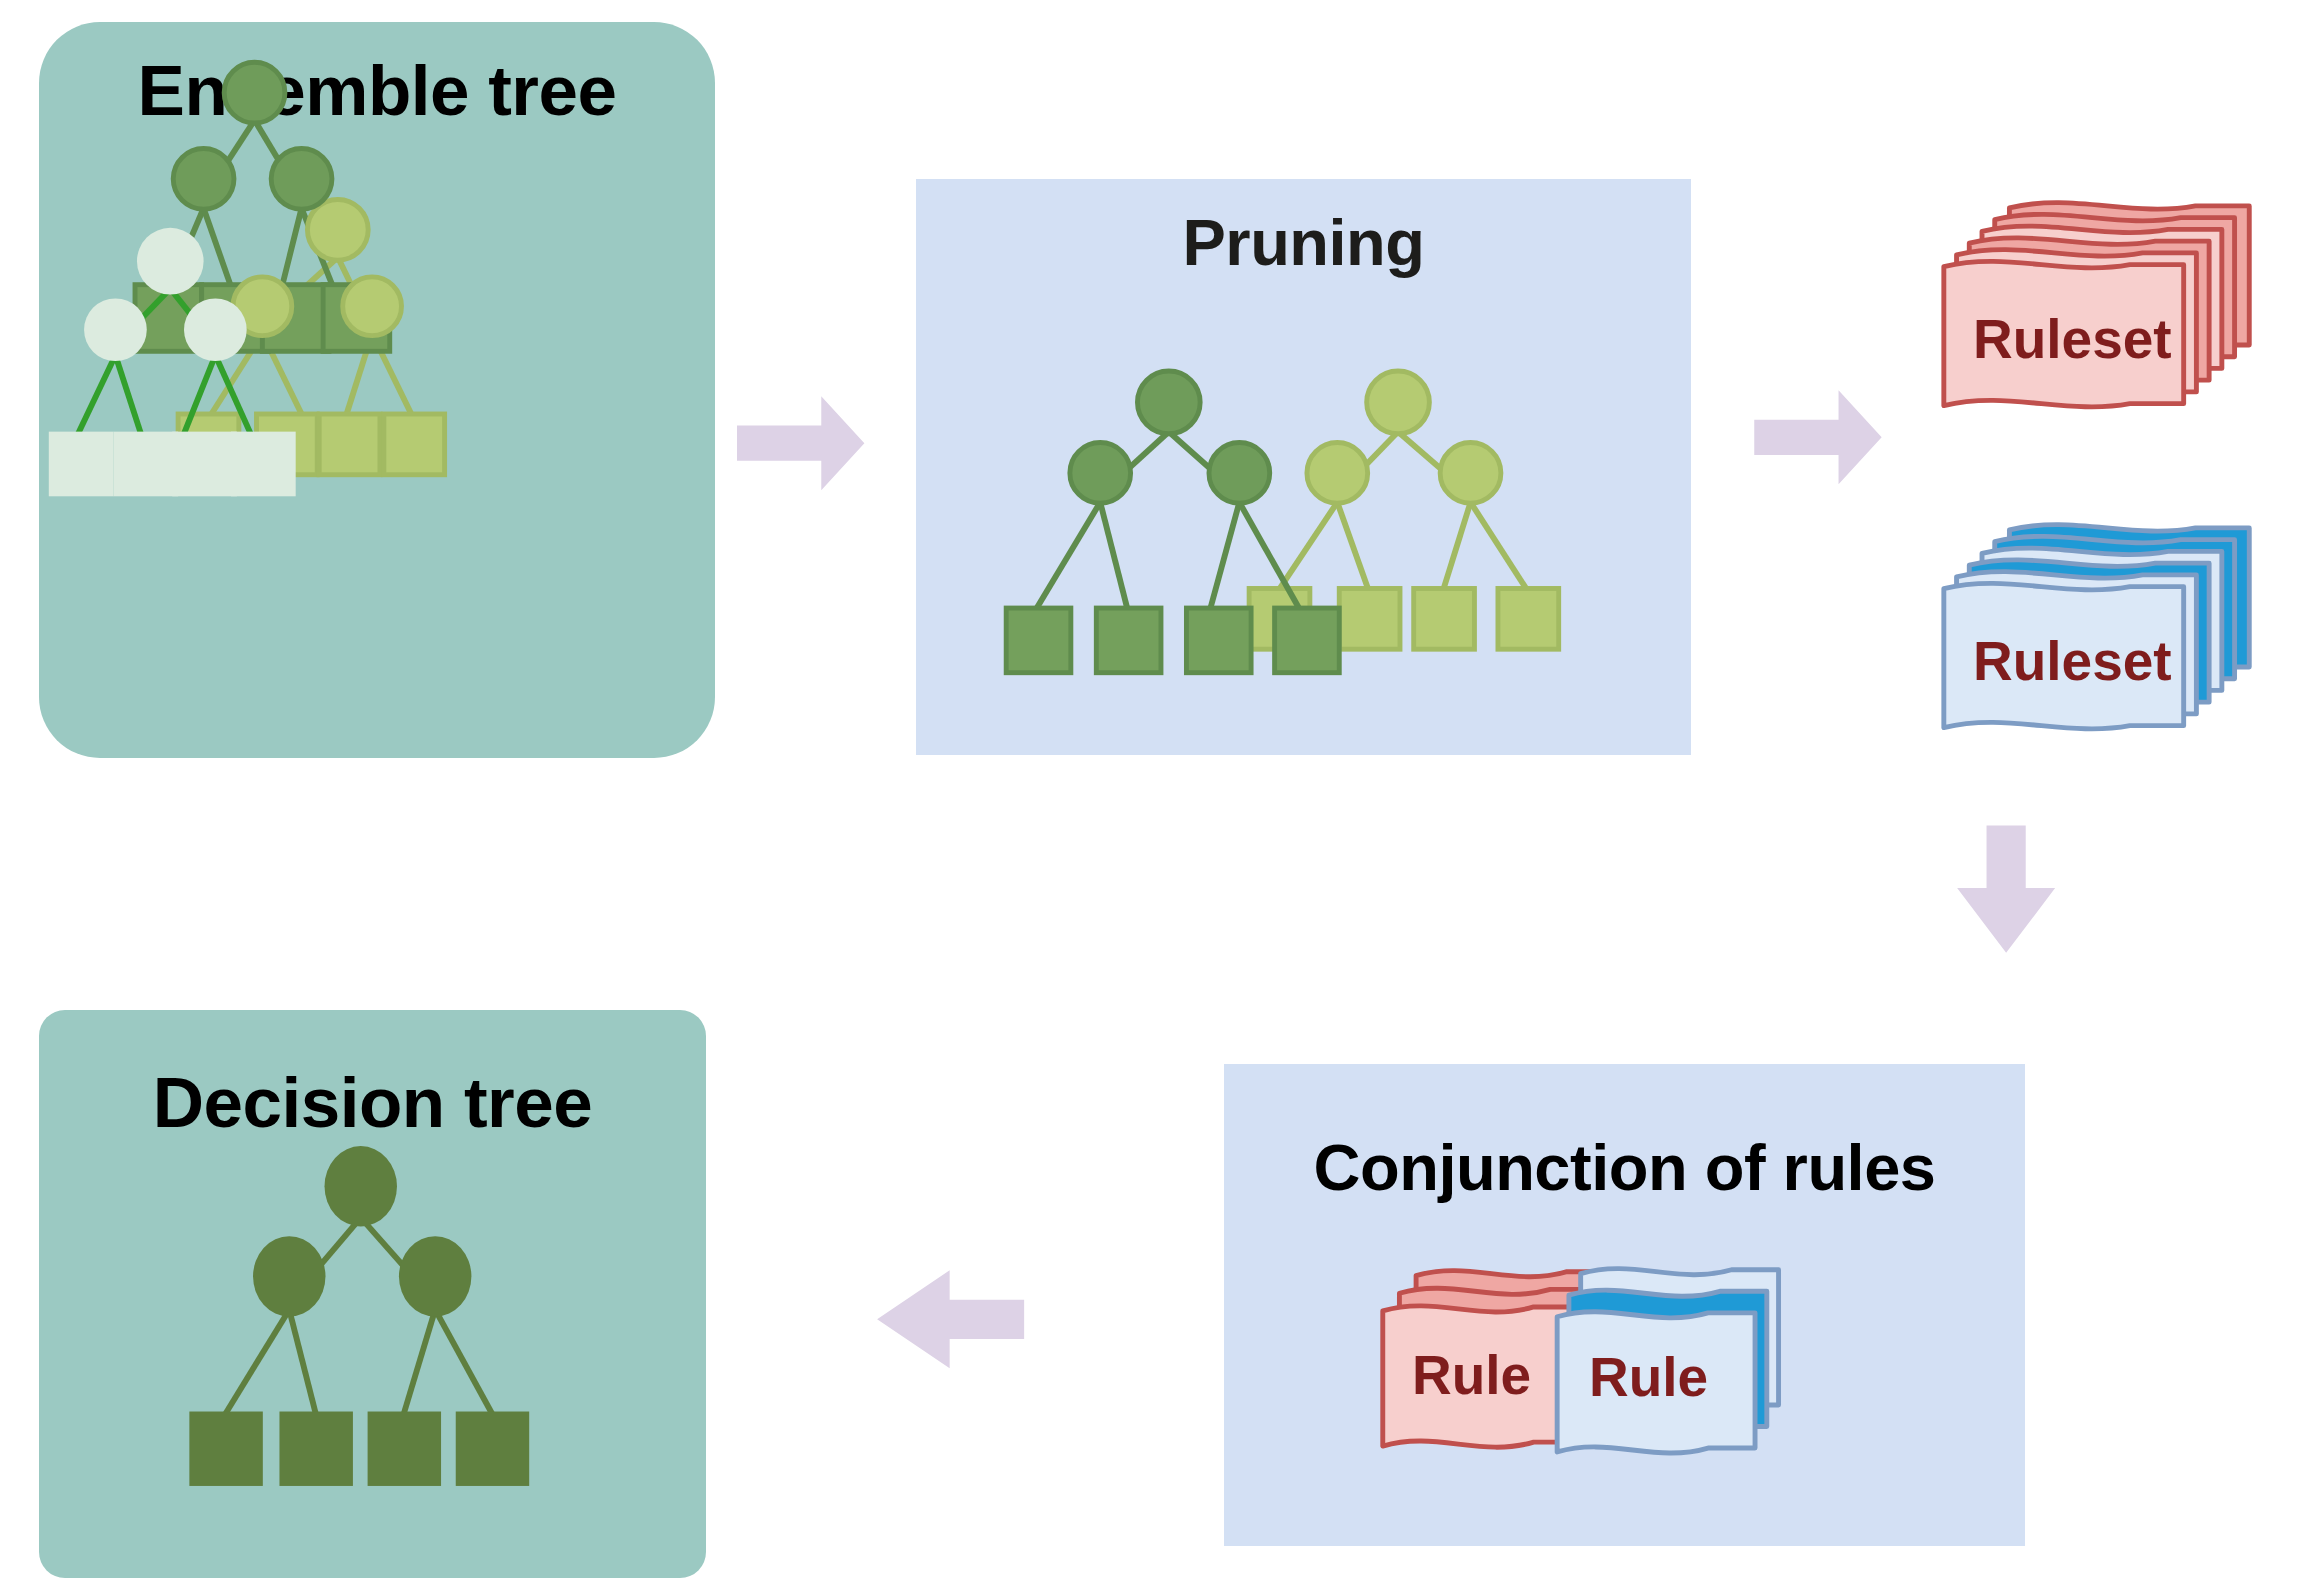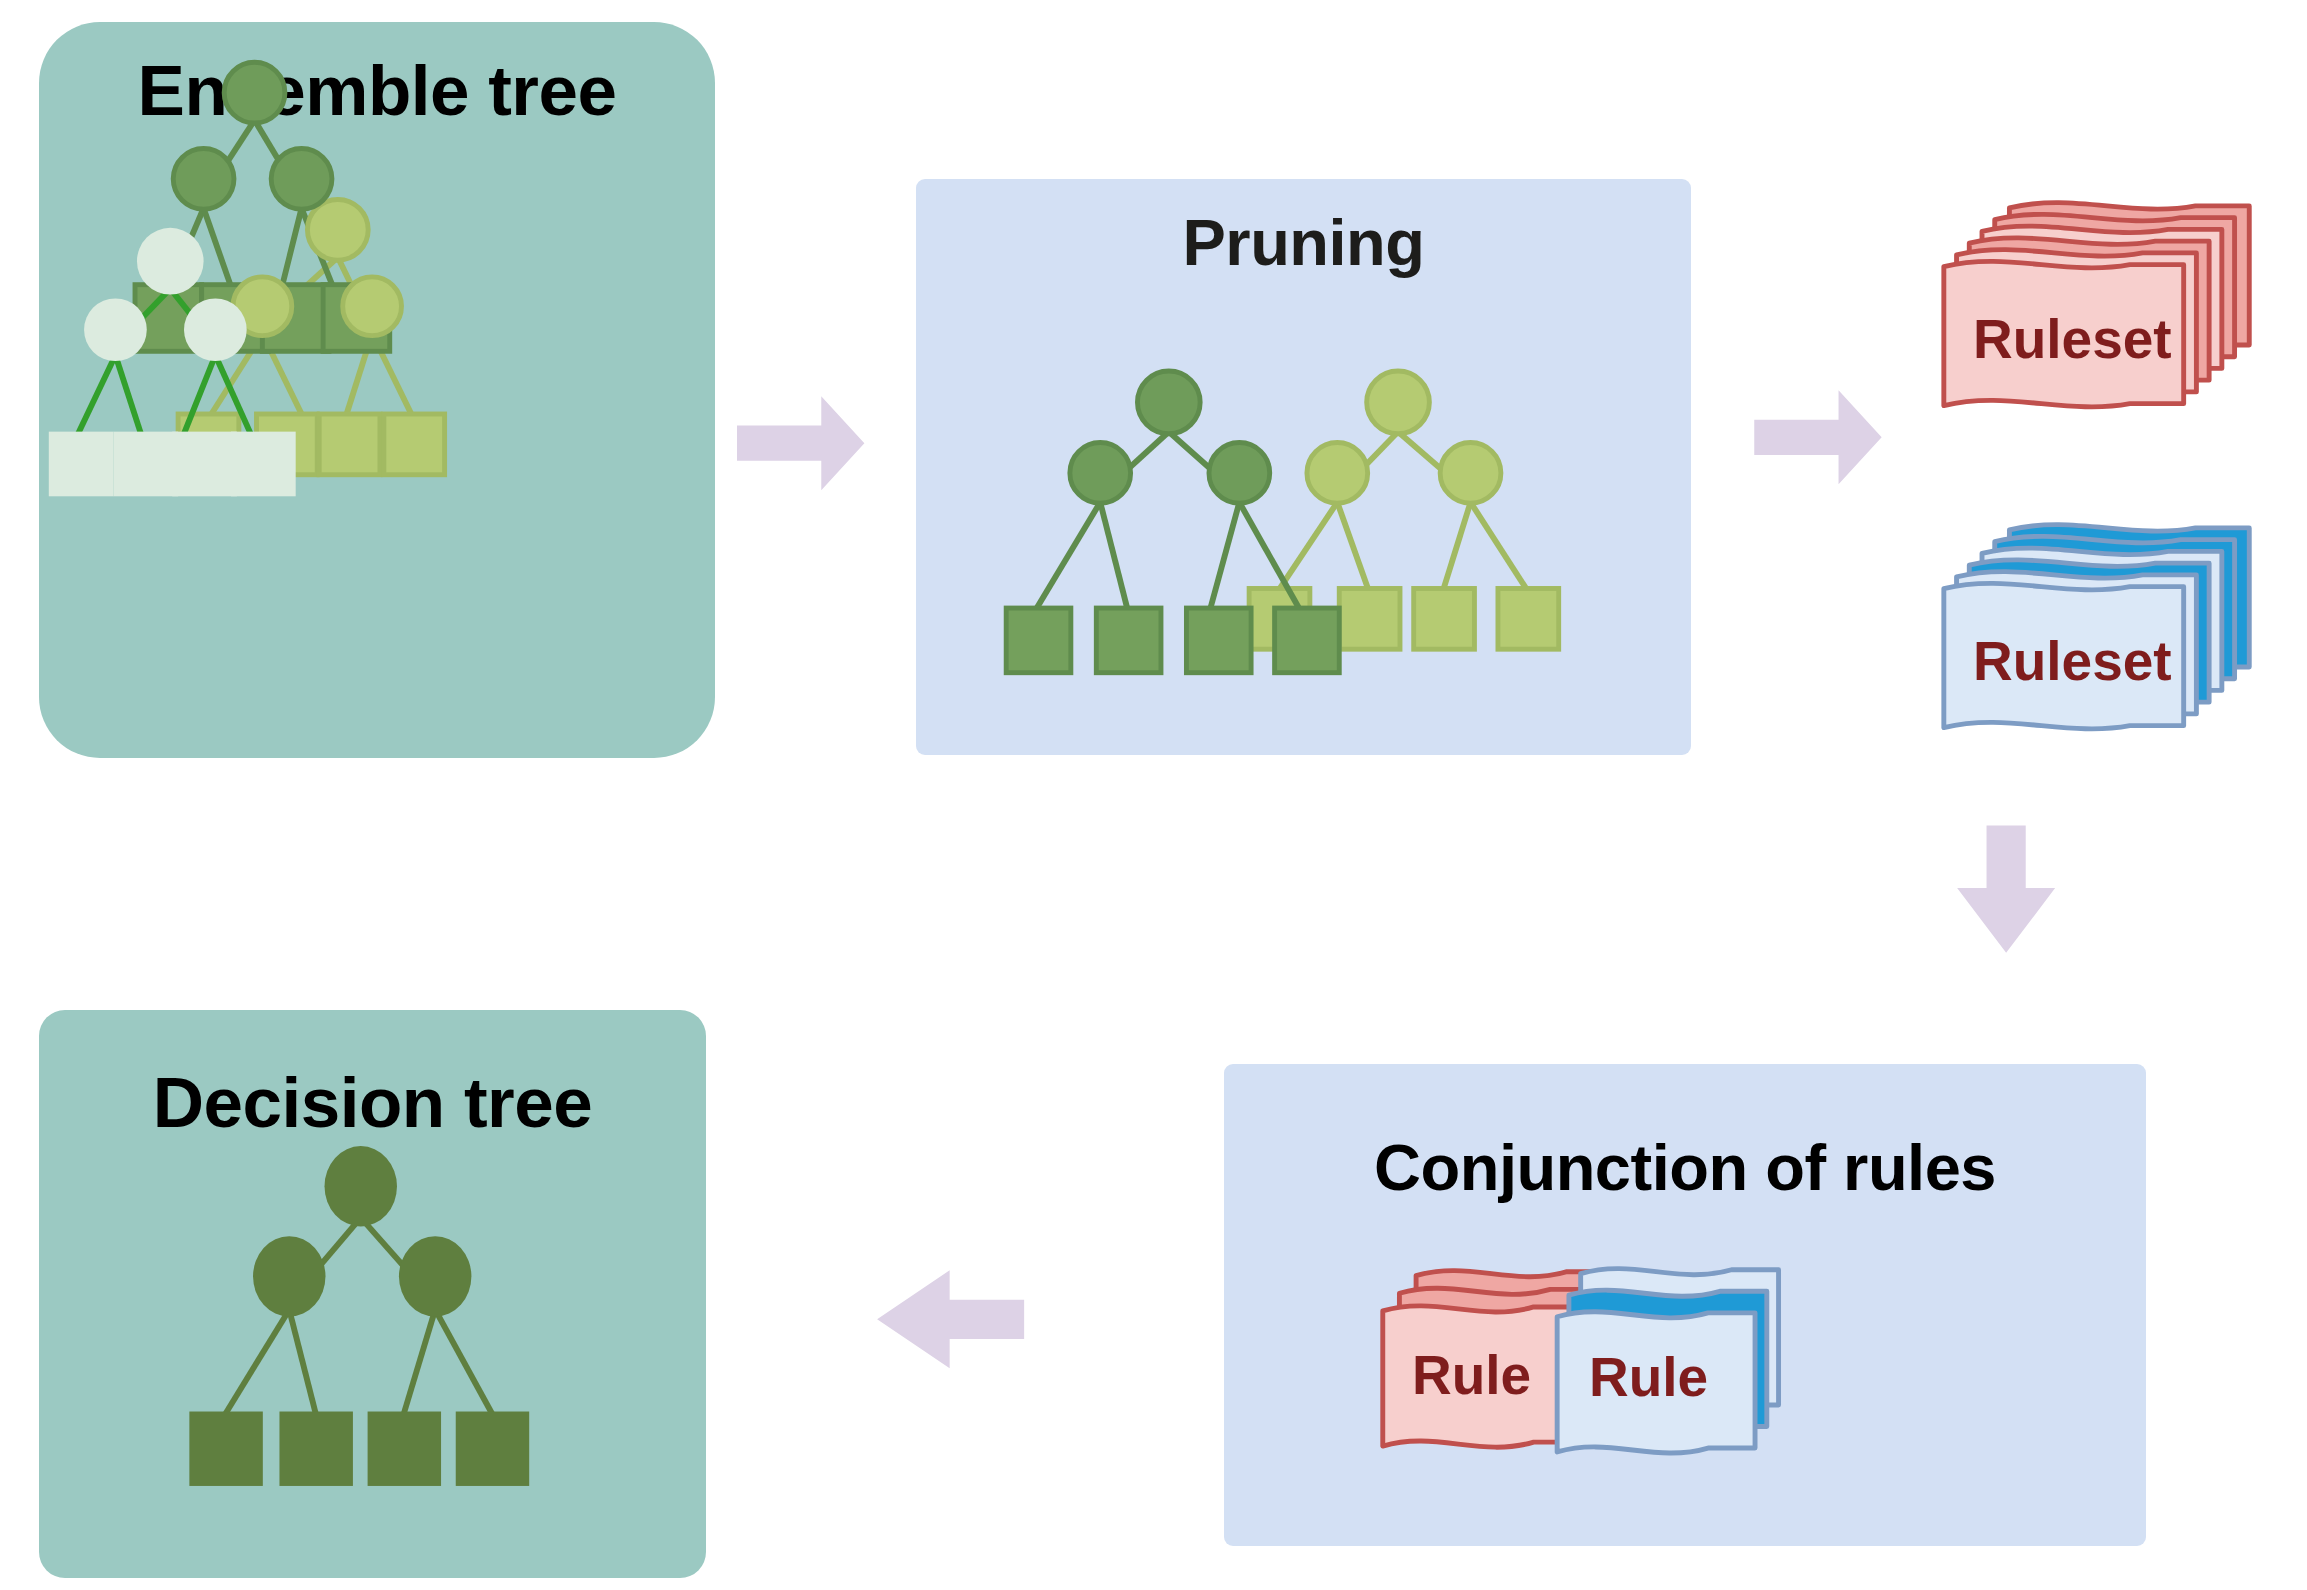--- a/index.html
+++ b/index.html
@@ -1,21 +1,21 @@
 <!DOCTYPE html>
 <html><head>
 <meta charset="utf-8">
 <style>
   html,body{margin:0;padding:0;background:#ffffff;}
   body{
     width:2307px;height:1591px;position:relative;overflow:hidden;
     font-family:"Liberation Sans","DejaVu Sans",sans-serif;
   }
   #stage{position:absolute;left:0;top:0;width:2307px;height:1591px;}
-  .panel{position:absolute;box-sizing:border-box;border-radius:9px;}
+  .panel{position:absolute;box-sizing:border-box;}
   .panel-green{background:#9bc9c2;border-radius:61px;}
   .panel-blue{background:#d3e0f4;}
   .panel-title{
     position:absolute;width:100%;text-align:center;
     font-weight:bold;color:#000000;letter-spacing:-0.5px;
     line-height:1;
   }
   .title-dark{color:#1d1d1b;}
   svg.layer{position:absolute;left:0;top:0;overflow:visible;}
   .lbl{
@@ -170,21 +170,21 @@
         <path d="M60,24 C125,8 185,34 250,22 L305,22 L305,164 L250,164 C185,176 125,150 60,166 Z" fill="#1f9ad6"></path>
         <path d="M47,36 C112,20 172,46 237,34 L292,34 L292,176 L237,176 C172,188 112,162 47,178 Z" fill="#dbe8f7"></path>
         <path d="M34,48 C99,32 159,58 224,46 L279,46 L279,188 L224,188 C159,200 99,174 34,190 Z" fill="#1f9ad6"></path>
         <path d="M21,60 C86,44 146,70 211,58 L266,58 L266,200 L211,200 C146,212 86,186 21,202 Z" fill="#dbe8f7"></path>
         <path d="M8,72 C73,56 133,82 198,70 L253,70 L253,212 L198,212 C133,224 73,198 8,214 Z" fill="#dbe8f7"></path>
       </g>
     </svg>
     <div class="lbl" id="lbl-ruleset-blue" style="left: 37px; top: 116px; font-size: 55px;">Ruleset</div>
   </div>
 
-  <div class="panel panel-blue" id="panel-conjunction" style="left: 1224px; top: 1064px; width: 922px; height: 482px;">
+  <div class="panel panel-blue" id="panel-conjunction" style="left: 1224px; top: 1064px; width: 801px; height: 482px;">
     <div class="panel-title" id="title-conjunction" style="top: 71px; font-size: 65px;">Conjunction of rules</div>
 
     <svg class="layer" id="svg-conjunction" width="922" height="482" viewBox="0 0 941 492">
 
       <g stroke="#c0504d" stroke-width="5" stroke-linejoin="round">
         <path d="M196,216 C250,200 296,228 350,212 L398,212 L398,350 L350,350 C296,366 250,338 196,354 Z" fill="#efa7a3"></path>
         <path d="M179,234 C233,218 279,246 333,230 L381,230 L381,368 L333,368 C279,384 233,356 179,372 Z" fill="#efa7a3"></path>
         <path d="M162,252 C216,236 262,264 316,248 L364,248 L364,386 L316,386 C262,402 216,374 162,390 Z" fill="#f7cfcd"></path>
       </g>
 

